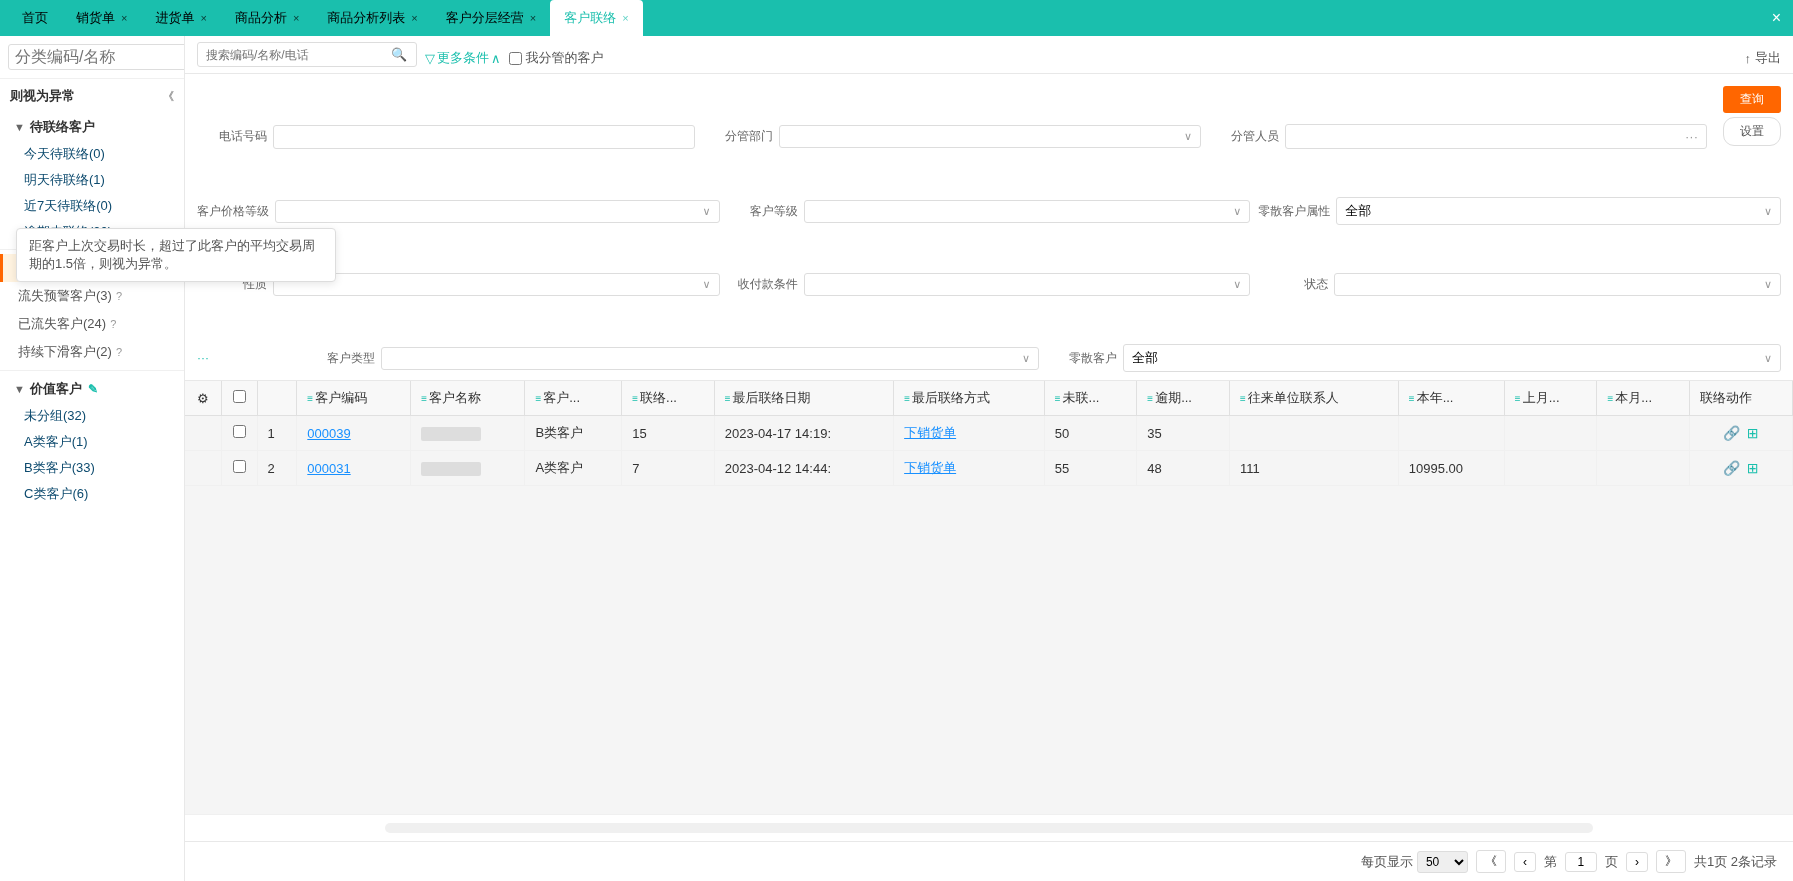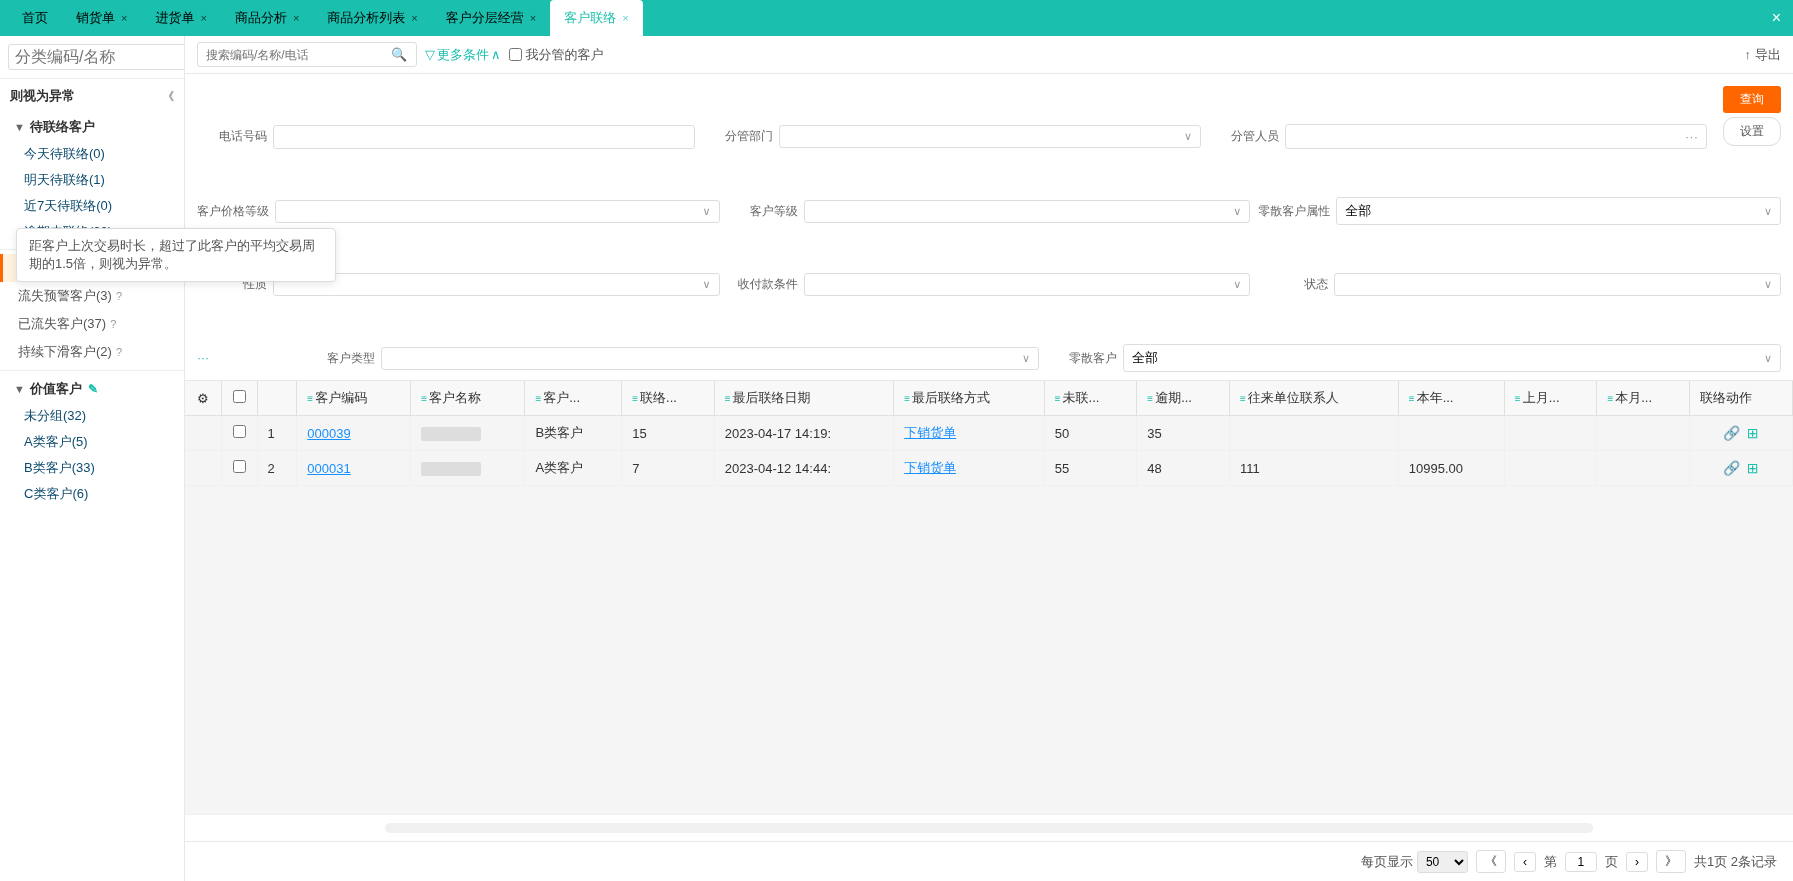--- a/index.html
+++ b/index.html
@@ -129,21 +129,21 @@
       flex-direction: column;
       overflow: hidden;
       background: #f5f5f5;
     }
 
     
     .filter-bar {
       background: #fff;
       padding: 6px 12px;
       display: flex;
-      align-items: center;
+      align-items: flex-end;
       border-bottom: 1px solid #e8e8e8;
       gap: 8px;
     }
     .filter-bar .search-box {
       display: flex;
       align-items: center;
       border: 1px solid #ddd;
       border-radius: 3px;
       padding: 4px 8px;
       width: 220px;
@@ -446,40 +446,40 @@
         <span>回购异常客户(2)</span>
         <span style="margin-left:4px;color:#999;font-size:11px;">?</span>
       </div>
     </div>
 
     <div class="sidebar-item">
       <span>流失预警客户(3)</span>
       <span style="margin-left:4px;color:#999;font-size:11px;">?</span>
     </div>
     <div class="sidebar-item">
-      <span>已流失客户(37)</span>
+      <span>已流失客户(24)</span>
       <span style="margin-left:4px;color:#999;font-size:11px;">?</span>
     </div>
     <div class="sidebar-item">
       <span>持续下滑客户(2)</span>
       <span style="margin-left:4px;color:#999;font-size:11px;">?</span>
     </div>
 
     <div class="sidebar-divider"></div>
 
     <div class="sidebar-group">
       <span class="arrow">▼</span>
       <span>价值客户</span>
       <span style="margin-left:6px;color:#1abfad;font-size:12px;">✎</span>
     </div>
     <div class="sidebar-sub-item">
       <span>未分组(32)</span>
     </div>
     <div class="sidebar-sub-item">
-      <span>A类客户(5)</span>
+      <span>A类客户(1)</span>
     </div>
     <div class="sidebar-sub-item">
       <span>B类客户(33)</span>
     </div>
     <div class="sidebar-sub-item">
       <span>C类客户(6)</span>
     </div>
   </div>
 
   <div class="content-area">

